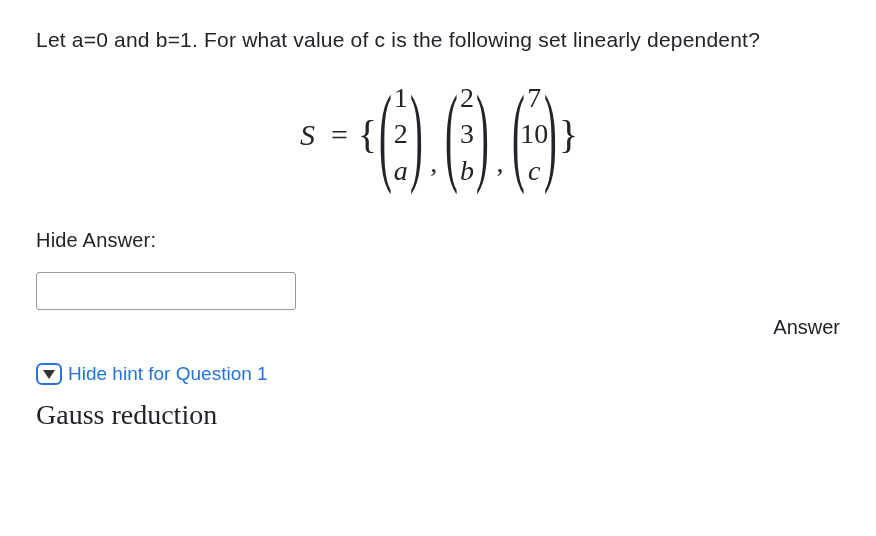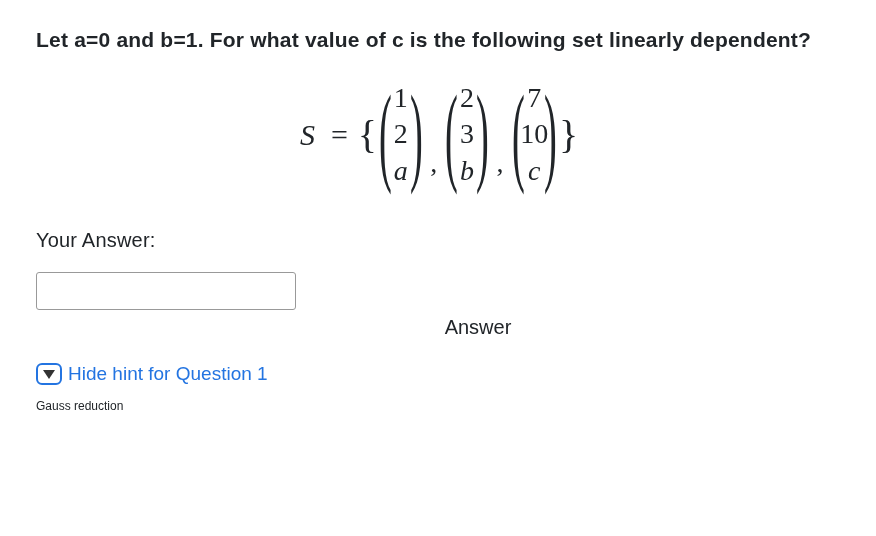--- a/index.html
+++ b/index.html
@@ -6,21 +6,21 @@
     body {
       font-family: -apple-system, BlinkMacSystemFont, "Segoe UI", Helvetica, Arial, sans-serif;
       background: #fff;
       padding: 28px 36px;
       width: 876px;
       height: 536px;
       color: #212529;
     }
     .question-text {
       font-size: 21px;
-      font-weight: 700;
+      font-weight: 400;
       margin-bottom: 28px;
       letter-spacing: 0.2px;
     }
     .equation-wrap {
       display: flex;
       justify-content: center;
       margin: 24px 0 40px 0;
     }
     .eq {
       font-family: "Times New Roman", Times, serif;
@@ -68,21 +68,21 @@
       width: 260px;
       height: 38px;
       border: 1px solid #999;
       border-radius: 3px;
       padding: 4px 8px;
       font-size: 16px;
       margin-bottom: 6px;
     }
     .answer-caption {
       font-size: 20px;
-      text-align: center;
+      text-align: right;
       margin-left: 80px;
       margin-bottom: 24px;
     }
     .hint-link-wrap {
       display: flex;
       gap: 2px;
       margin-bottom: 14px;
     }
     .hint-link-wrap .outer-toggle {
        display: inline-flex;
@@ -97,22 +97,23 @@
       border-left: 6px solid transparent;
       border-right: 6px solid transparent;
       border-top: 9px solid #333;
     }
     .hint-text-link {
       color: #2374e1;
       font-size: 19px;
       cursor: pointer;
     }
     .hint-content {
-      font-size: 12px;
+      font-size: 28px;
       color: #212529;
+      font-family: Liberation Serif, serif;
     }
   </style>
 </head>
 <body>
 
 <div class="question-text">Let a=0 and b=1. For what value of c is the following set linearly dependent?</div>
 
 <div class="equation-wrap">
   <div class="eq">
     <span class="S">S</span>
@@ -149,21 +150,21 @@
         <span class="ital">c</span>
       </span>
       <span class="paren">)</span>
     </span>
 
     <span class="brace">}</span>
   </div>
 </div>
 
 <div class="answer-section">
-  <div class="your-answer-label">Your Answer:</div>
+  <div class="your-answer-label">Hide Answer:</div>
   <input type="text" class="answer-input" value="" style="">
   <div class="answer-caption">Answer</div>
 
   <div class="hint-link-wrap">
     <span class="outer-toggle">
       <span class="triangle2"></span>
     </span>
     <span class="hint-text-link">Hide hint for Question 1</span>
   </div>
 

